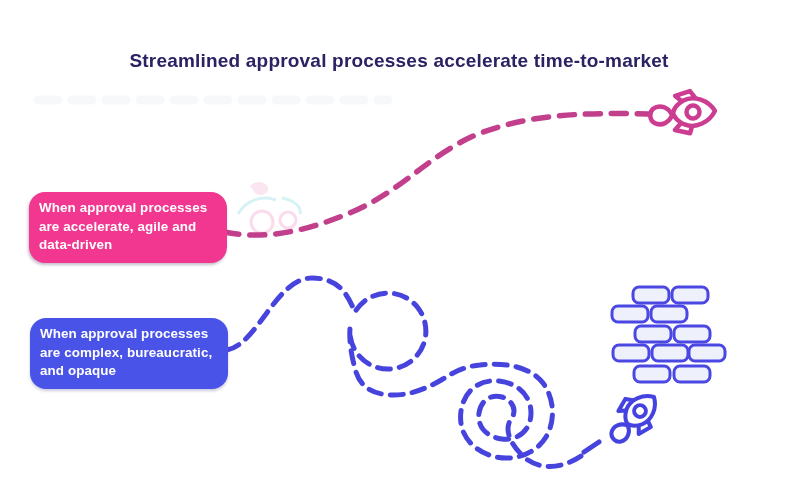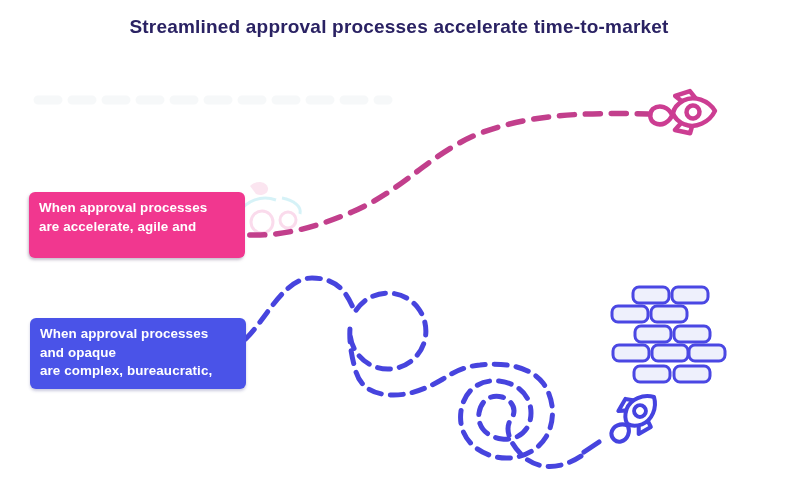--- a/index.html
+++ b/index.html
@@ -5,25 +5,25 @@
   :root{
     --background:#ffffff; --title:#2a2263;
     --pink:#f1378f; --pink_dash:#c23f8c; --pink_rocket:#cc3d92;
     --blue:#4a53e8; --blue_dash:#4744de; --blue_rocket:#4543e0;
     --wall_stroke:#4a47e3; --wall_fill:#eef0fc;
   }
   *{margin:0;padding:0;box-sizing:border-box;}
   body{font-family:"Liberation Sans",sans-serif;background:#fff;}
   .stage{position:relative;width:798px;height:490px;background:var(--background);overflow:hidden;}
   .page-title{
-    position:absolute;top:16px;left:0;width:100%;text-align:center;
+    position:absolute;top:50px;left:0;width:100%;text-align:center;
     font-size:19px;font-weight:700;color:var(--title);letter-spacing:.2px;
   }
   .label-box{
-    position:absolute;width:216px;min-height:66px;border-radius:6px;
+    position:absolute;width:198px;min-height:66px;border-radius:16px;
     padding:7px 10px 8px 10px;color:#ffffff;
     font-size:13.4px;font-weight:700;line-height:1.38;letter-spacing:.1px;
   }
   .label-box span{display:block;white-space:nowrap;}
   .label-streamlined{
     left:29px;top:192px;background:var(--pink);
     box-shadow:-1px 2px 3px rgba(90,70,110,.35);
   }
   .label-complex{
     left:30px;top:318px;background:var(--blue);
@@ -113,21 +113,22 @@
       <rect class="brick" x="674" y="366" width="36" height="16" rx="6"></rect>
     </g>
 
     <use href="#rocket" class="rocket-use-pink" stroke="currentColor" transform="translate(693 112) rotate(-3)"></use>
     <use href="#rocket" class="rocket-use-blue" stroke="currentColor" transform="translate(640 411) rotate(-45) scale(0.9)"></use>
   </svg>
 
   <div class="label-box label-streamlined">
     <span>When approval processes</span>
     <span>are accelerate, agile and</span>
+    <span>data-driven</span>
   </div>
 
   <div class="label-box label-complex">
     <span>When approval processes</span>
+    <span>are complex, bureaucratic,</span>
     <span>and opaque</span>
-    <span>are complex, bureaucratic,</span>
   </div>
 
 </div>
 
 </body></html>

